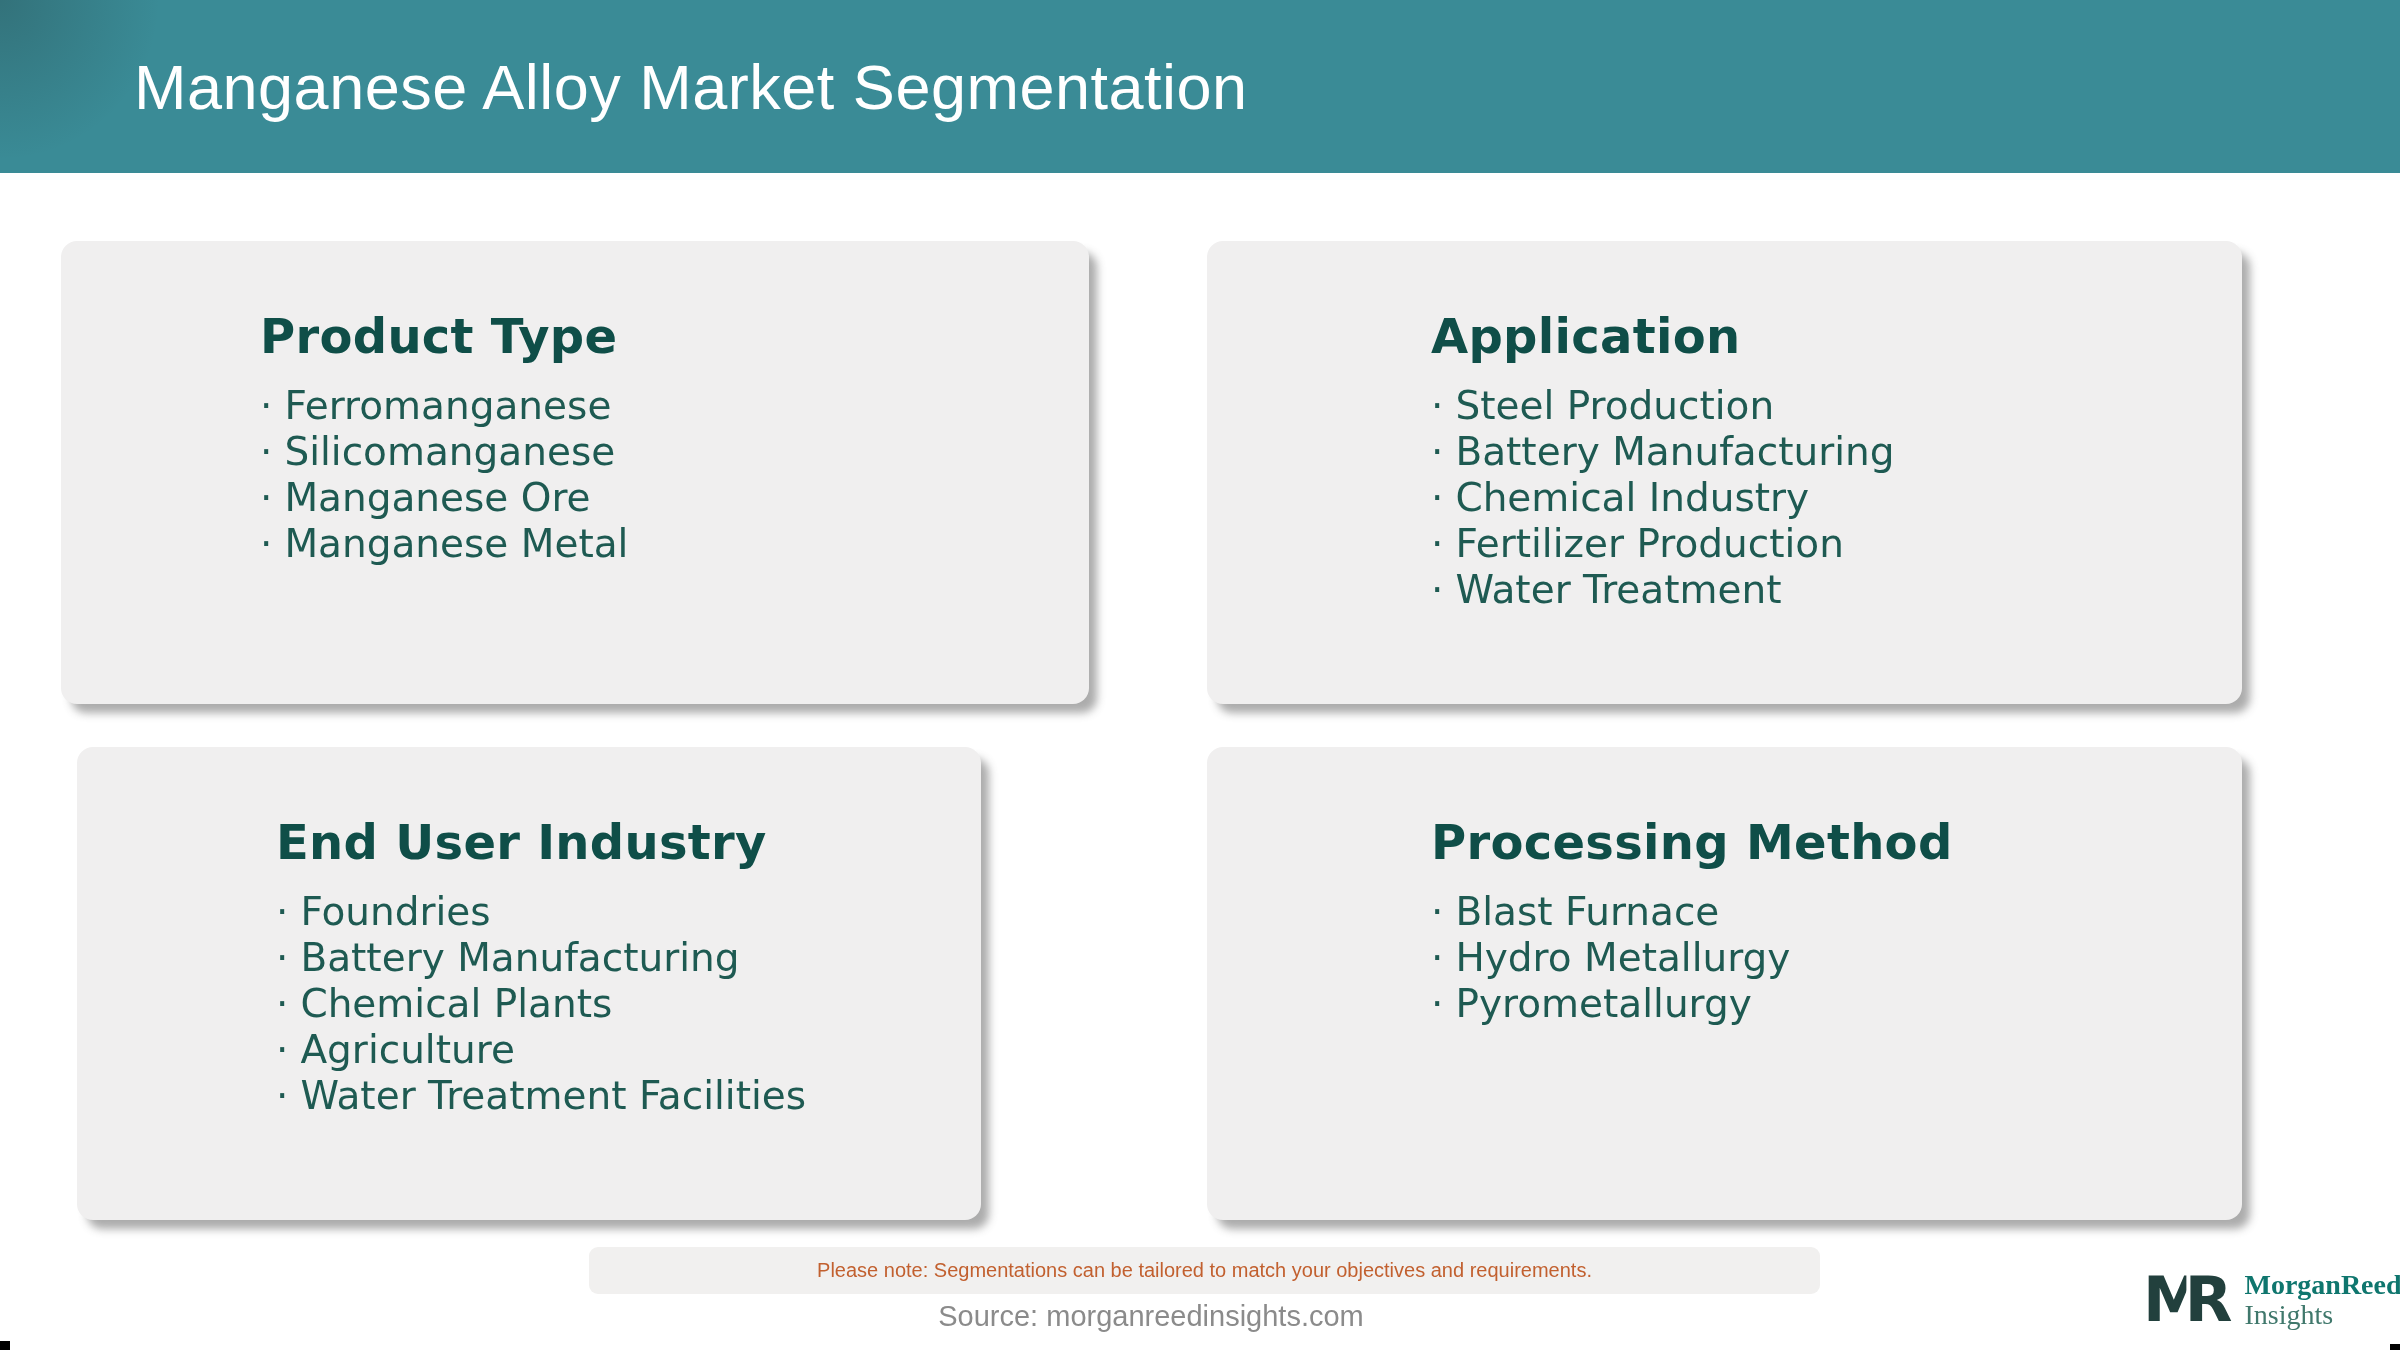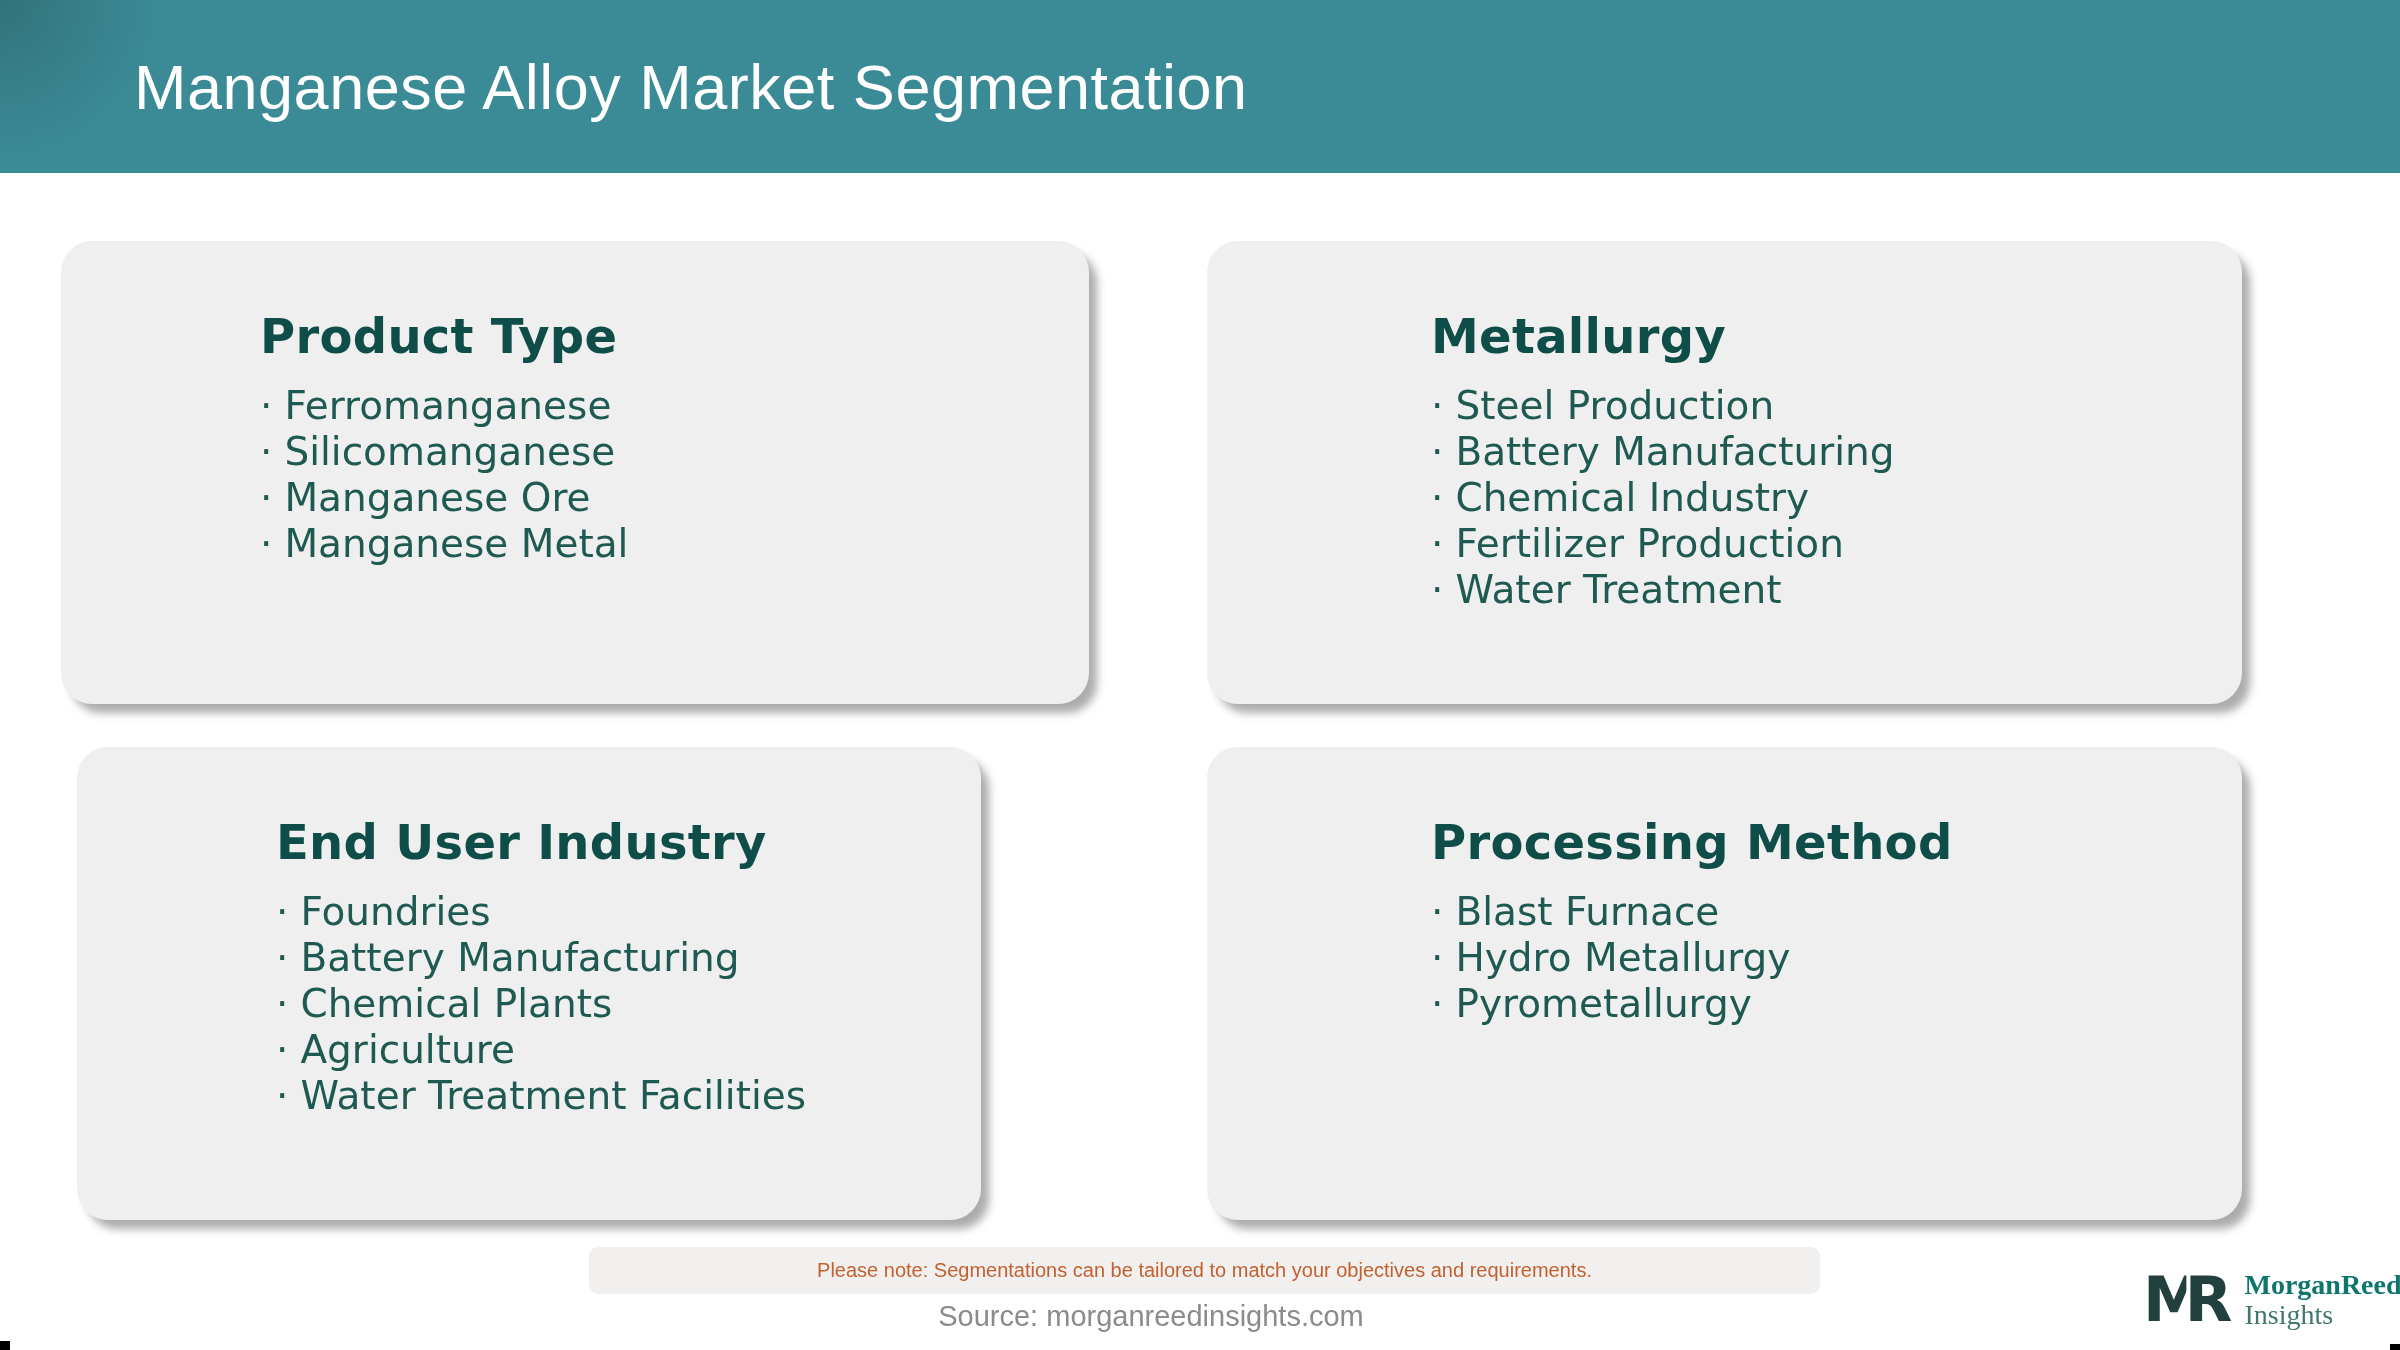--- a/index.html
+++ b/index.html
@@ -23,21 +23,21 @@
     display:flex; align-items:center;
     font-family:"Liberation Sans",sans-serif;
     font-size:63px; font-weight:400; letter-spacing:0.5px;
     color:#ffffff; white-space:nowrap;
   }
 
   
   .card{
     position:absolute;
     background:#f0efef;
-    border-radius:31px;
+    border-radius:16px;
     box-shadow:9px 10px 9px -1px rgba(70,70,70,0.45);
   }
   .card-inner{ padding-top:66px; }
   .col-left  .card-inner{ padding-left:199px; }
   .col-right .card-inner{ padding-left:224px; }
 
   .card h2{
     font-size:48px; font-weight:700; color:#0f4e48;
     letter-spacing:0.3px;
     margin-bottom:18px; line-height:58px;
@@ -115,21 +115,21 @@
       <li>Ferromanganese</li>
       <li>Silicomanganese</li>
       <li>Manganese Ore</li>
       <li>Manganese Metal</li>
     </ul>
   </div>
 </section>
 
 <section class="card col-right" id="card-1">
   <div class="card-inner">
-    <h2>Metallurgy</h2>
+    <h2>Application</h2>
     <ul>
       <li>Steel Production</li>
       <li>Battery Manufacturing</li>
       <li>Chemical Industry</li>
       <li>Fertilizer Production</li>
       <li>Water Treatment</li>
     </ul>
   </div>
 </section>
 

